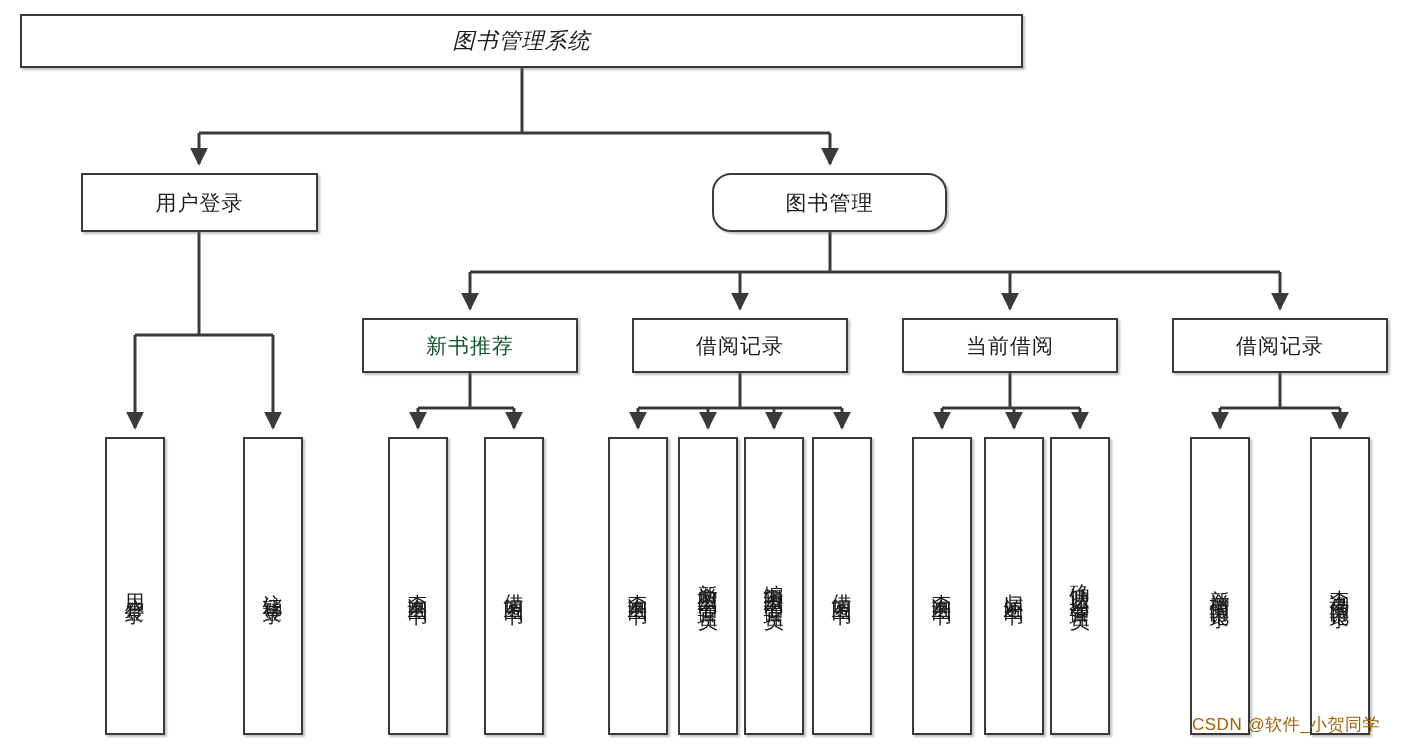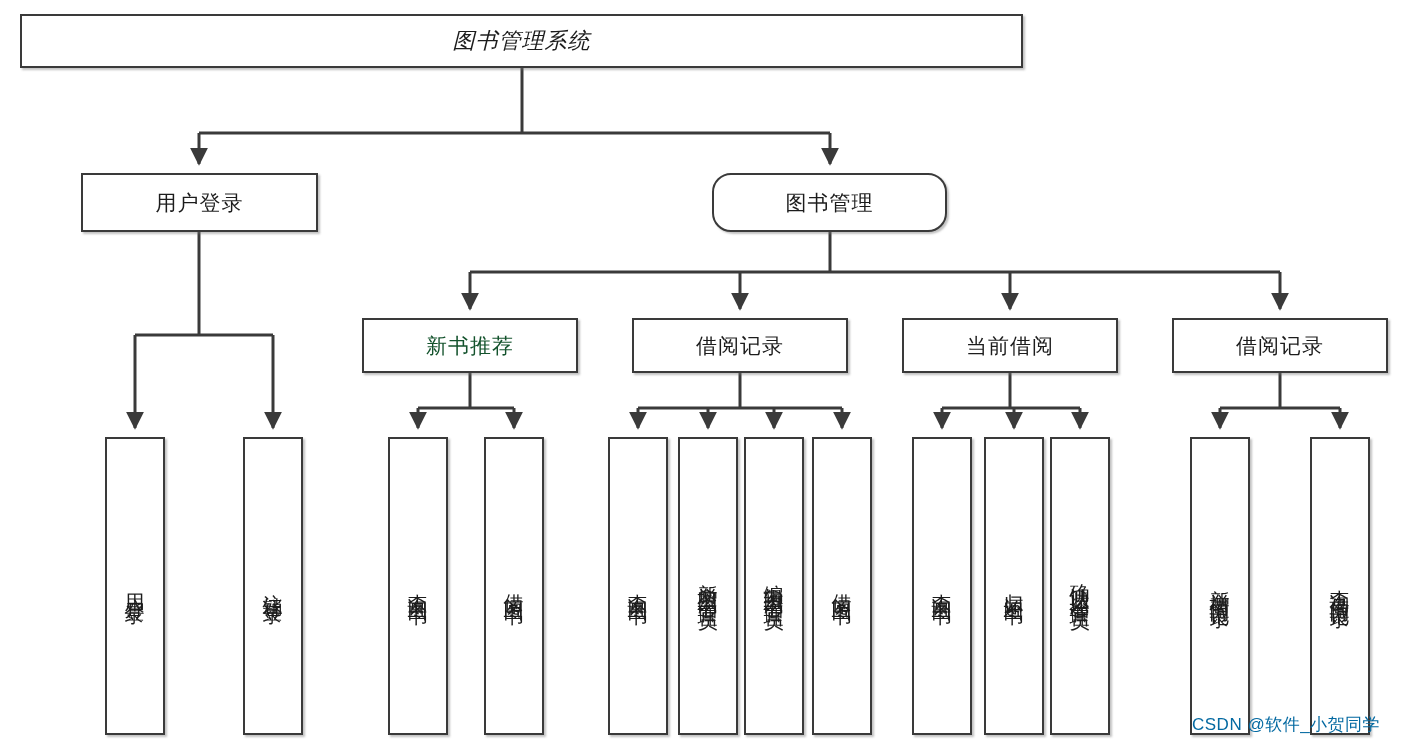--- a/index.html
+++ b/index.html
@@ -136,15 +136,15 @@
   <div class="node leaf" style="left: 608px; top: 437px; width: 60px; height: 298px; border-color: rgb(58, 58, 58); background: rgb(255, 255, 255); color: rgb(28, 28, 28);">查询图书</div>
   <div class="node leaf" style="left: 678px; top: 437px; width: 60px; height: 298px; border-color: rgb(58, 58, 58); background: rgb(255, 255, 255); color: rgb(28, 28, 28);">新增图书（管理员）</div>
   <div class="node leaf" style="left: 744px; top: 437px; width: 60px; height: 298px; border-color: rgb(58, 58, 58); background: rgb(255, 255, 255); color: rgb(28, 28, 28);">编辑图书（管理员）</div>
   <div class="node leaf" style="left: 812px; top: 437px; width: 60px; height: 298px; border-color: rgb(58, 58, 58); background: rgb(255, 255, 255); color: rgb(28, 28, 28);">借阅图书</div>
   <div class="node leaf" style="left: 912px; top: 437px; width: 60px; height: 298px; border-color: rgb(58, 58, 58); background: rgb(255, 255, 255); color: rgb(28, 28, 28);">查询图书</div>
   <div class="node leaf" style="left: 984px; top: 437px; width: 60px; height: 298px; border-color: rgb(58, 58, 58); background: rgb(255, 255, 255); color: rgb(28, 28, 28);">归还图书</div>
   <div class="node leaf" style="left: 1050px; top: 437px; width: 60px; height: 298px; border-color: rgb(58, 58, 58); background: rgb(255, 255, 255); color: rgb(28, 28, 28);">确认归还（管理员）</div>
   <div class="node leaf" style="left: 1190px; top: 437px; width: 60px; height: 298px; border-color: rgb(58, 58, 58); background: rgb(255, 255, 255); color: rgb(28, 28, 28);">新增借阅记录</div>
   <div class="node leaf" style="left: 1310px; top: 437px; width: 60px; height: 298px; border-color: rgb(58, 58, 58); background: rgb(255, 255, 255); color: rgb(28, 28, 28);">查询借阅记录</div>
 
-  <div class="watermark" style="left: 1192px; top: 713px; color: #0369a1;">CSDN @软件_小贺同学</div>
+  <div class="watermark" style="left: 1192px; top: 713px; color: #a16207;">CSDN @软件_小贺同学</div>
 
 </div>
 
 </body></html>

